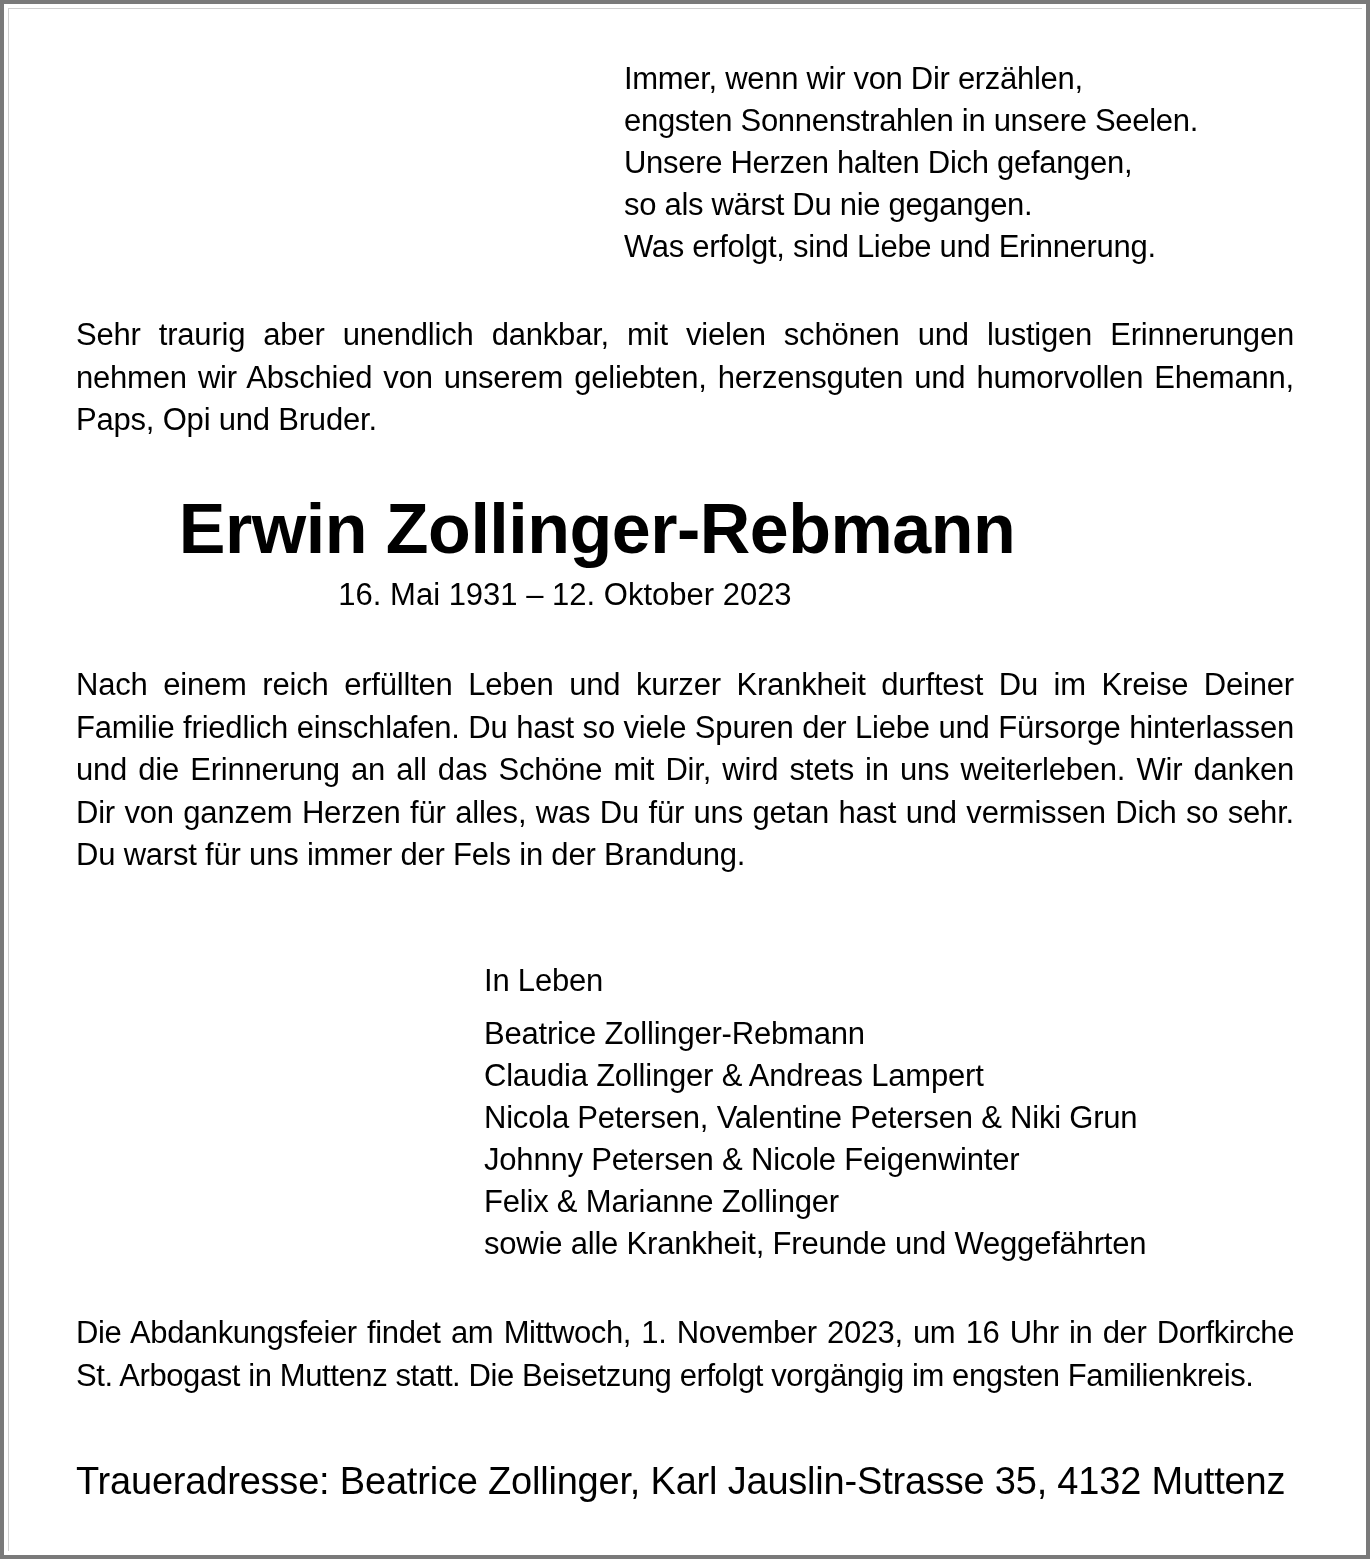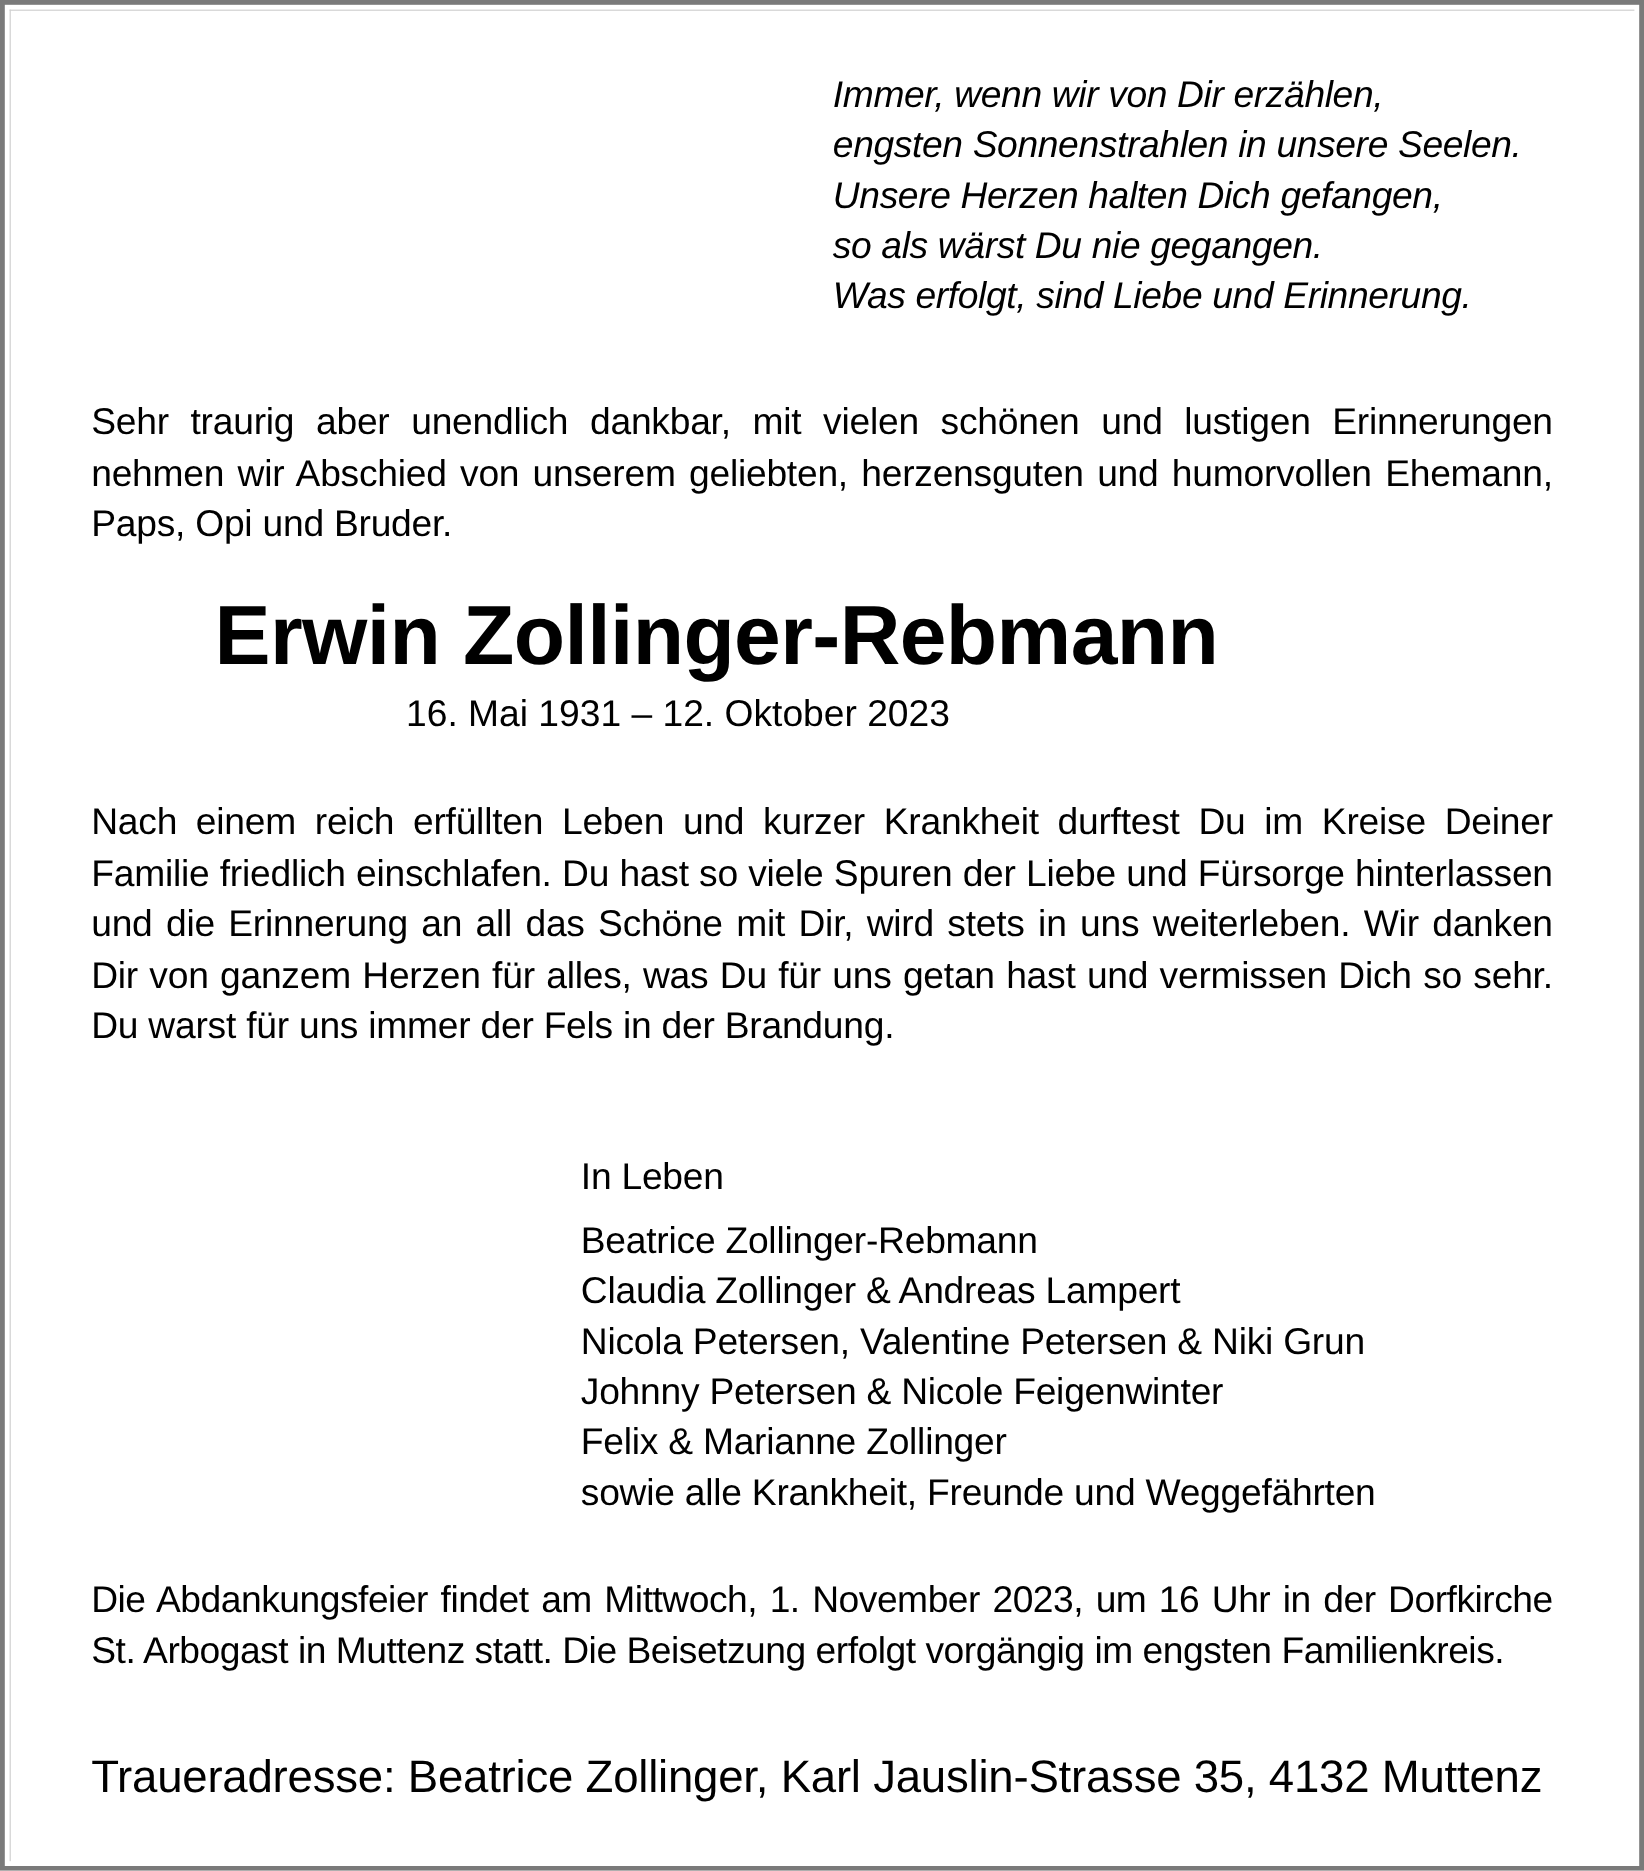--- a/index.html
+++ b/index.html
@@ -20,39 +20,38 @@
       background: #fff;
     }
     .frame-inner {
       position: absolute;
       left: 4px; top: 4px; right: 4px; bottom: 4px;
       border-left: 1px solid #d0d0d0;
       border-top: 1px solid #d0d0d0;
     }
     .poem {
       position: absolute;
-      left: 694px;
+      left: 624px;
       top: 58px;
-      font-style: italic;
       font-size: 31px;
       line-height: 42px;
       letter-spacing: -0.3px;
     }
     .poem div { white-space: nowrap; }
 
     .para {
       position: absolute;
       left: 76px;
       width: 1218px;
       font-size: 31px;
       line-height: 42.5px;
       text-align: justify;
       letter-spacing: -0.2px;
     }
-    .intro { top: 314px; margin-top: 17px; }
+    .intro { top: 314px; }
     .body-text { top: 664px; }
     .service { top: 1312px; letter-spacing: -0.4px; }
     .address {
       position: absolute;
       left: 76px;
       top: 1460px;
       font-size: 38px;
       line-height: 42px;
       white-space: nowrap;
       letter-spacing: -0.2px;

